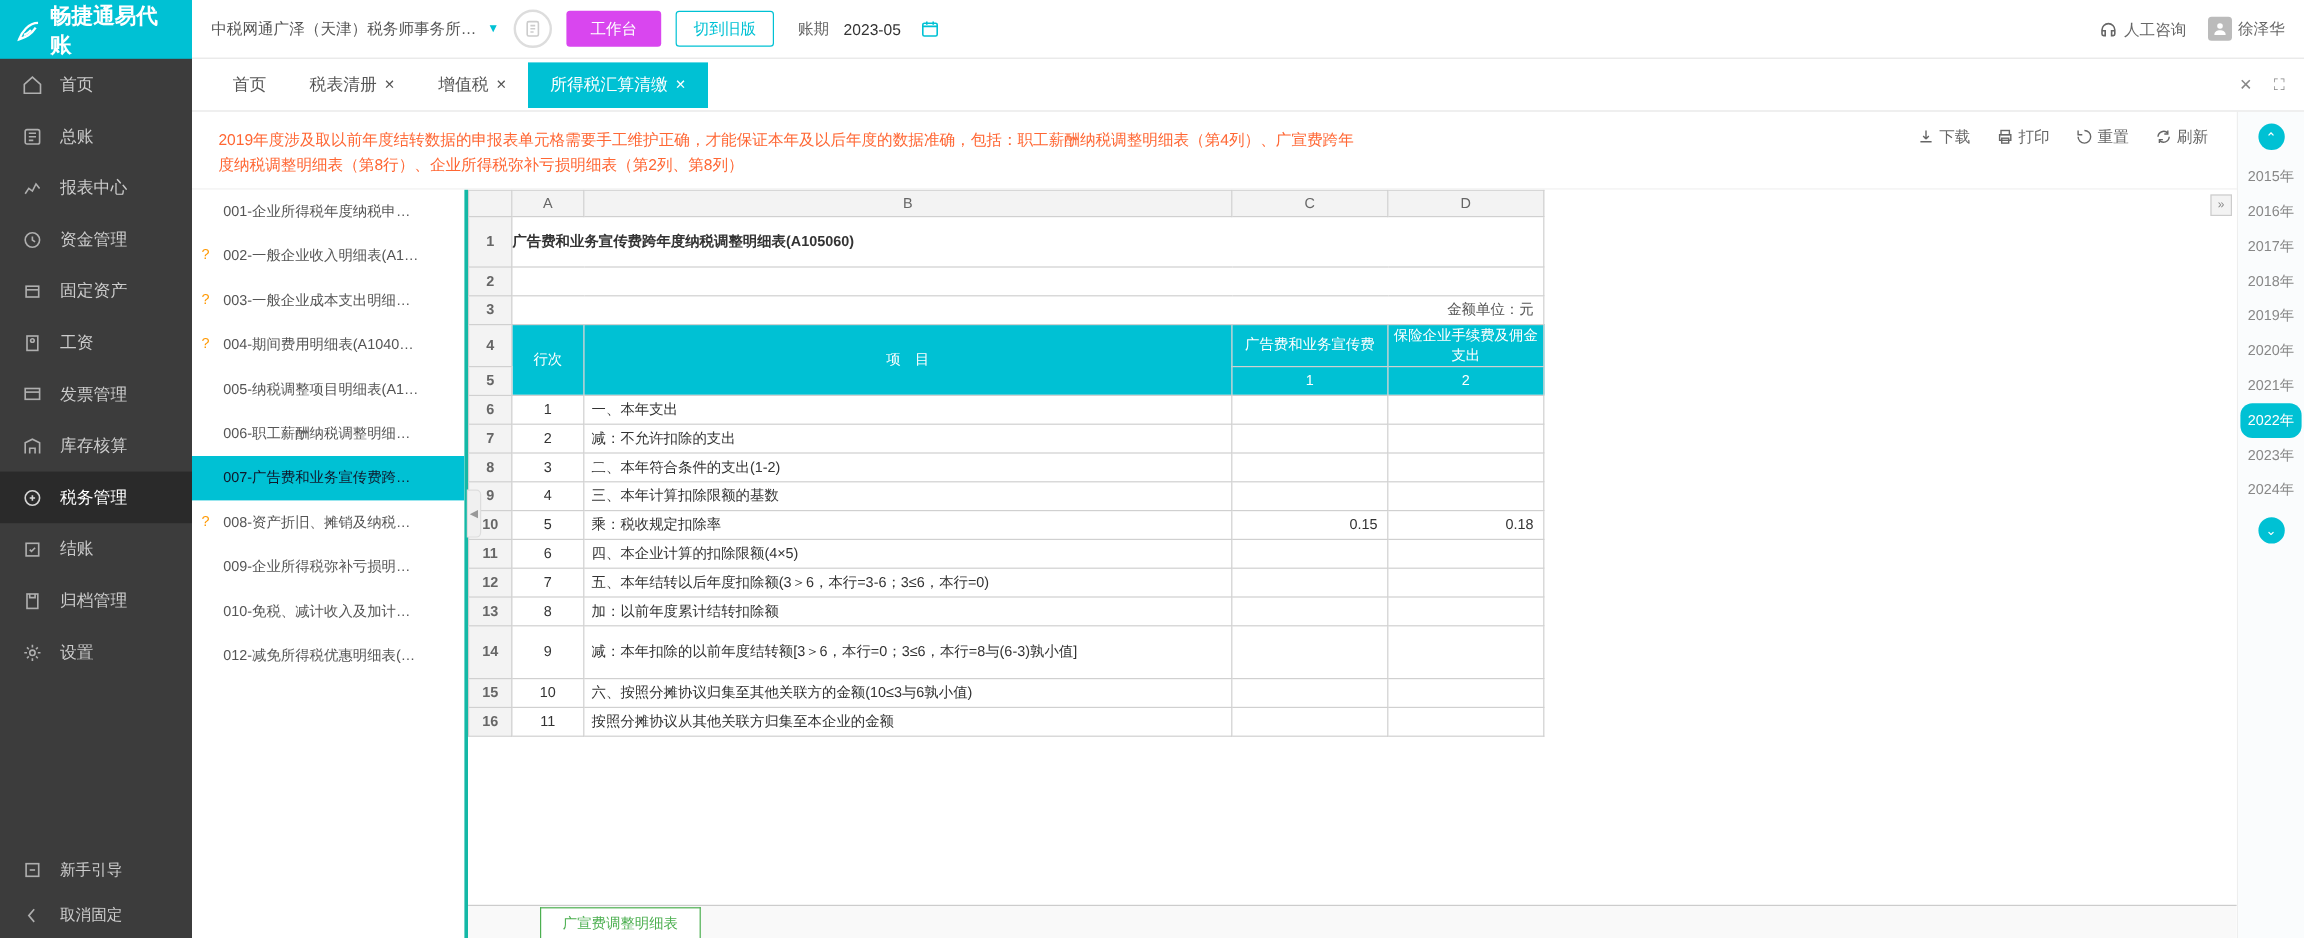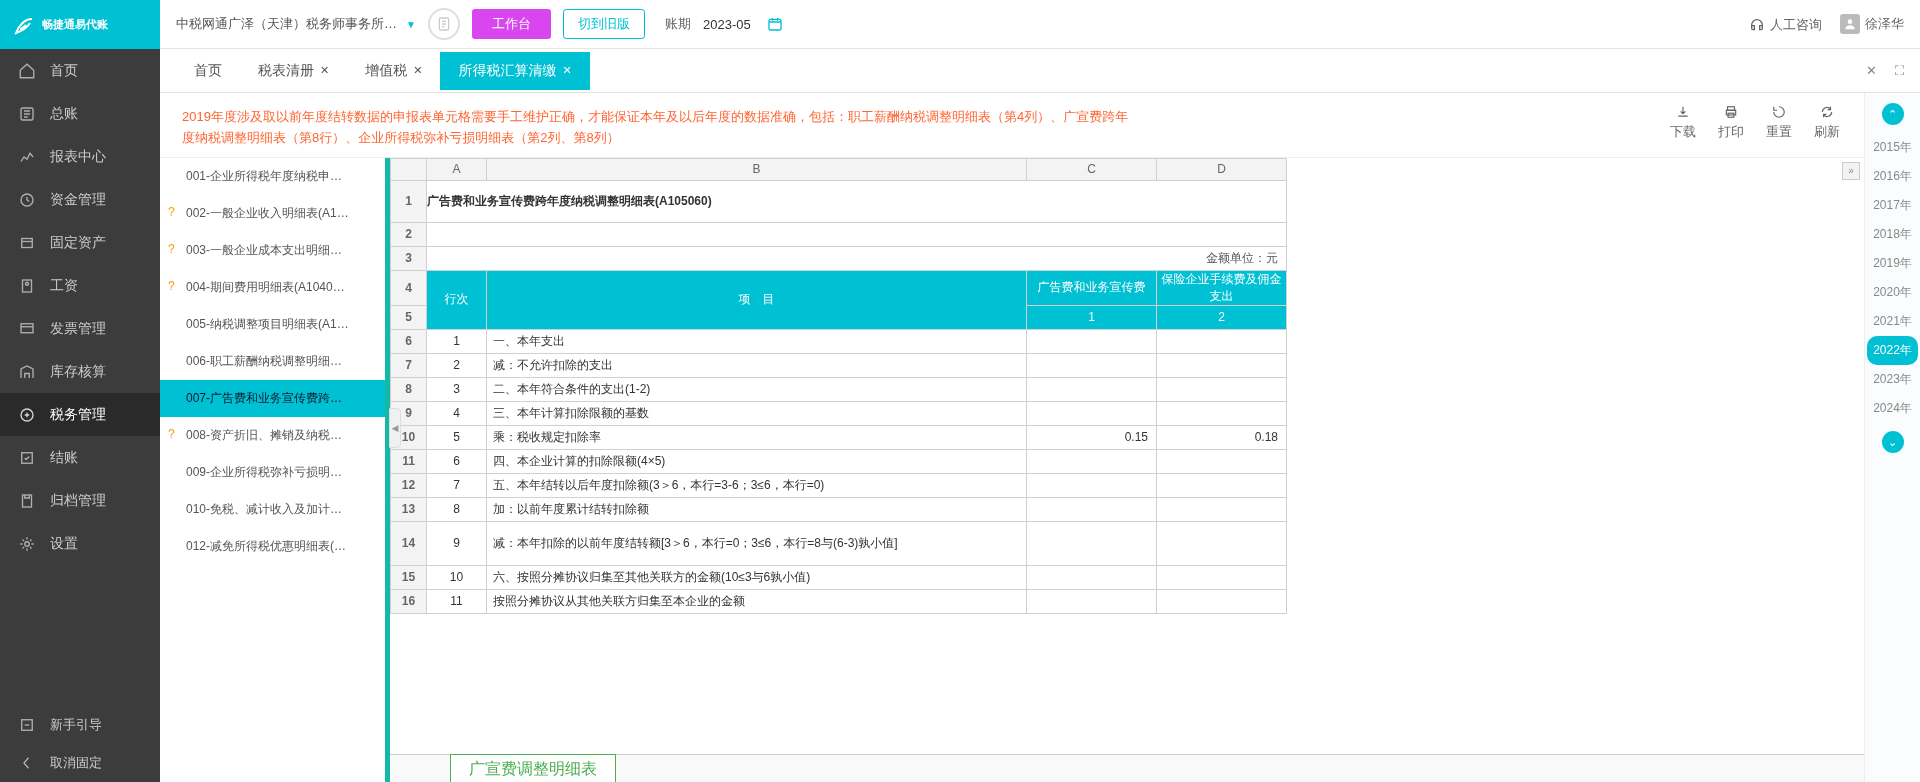--- a/index.html
+++ b/index.html
@@ -2,21 +2,21 @@
 <html><head>
 <meta charset="utf-8">
 <style>
 * { box-sizing: border-box; margin: 0; padding: 0; }
 body { font-family: "Microsoft YaHei", Arial, sans-serif; font-size: 13px; color: #333; background: #fff; overflow: hidden; }
 
 .app { display: flex; height: 782px; width: 1920px; }
 
 
 .sidebar { width: 160px; background: #3c3c3c; color: #ccc; display: flex; flex-direction: column; }
-.logo { height: 49px; background: #00c1d4; display: flex; align-items: center; padding: 0 12px; color: #fff; font-size: 11px; font-weight: bold; }
+.logo { height: 49px; background: #00c1d4; display: flex; align-items: center; padding: 0 12px; color: #fff; font-size: 18px; font-weight: bold; }
 .logo-icon { width: 24px; height: 24px; margin-right: 6px; }
 .nav-item { height: 43px; display: flex; align-items: center; padding: 0 18px; cursor: pointer; font-size: 14px; }
 .nav-item.active { background: #2a2a2a; color: #fff; }
 .nav-icon { width: 18px; height: 18px; margin-right: 14px; opacity: 0.8; }
 .nav-bottom { margin-top: auto; }
 .nav-bottom .nav-item { height: 38px; font-size: 13px; }
 
 
 .main { flex: 1; display: flex; flex-direction: column; background: #fff; }
 
@@ -42,26 +42,26 @@
 .tab.active { background: #00c1d4; color: #fff; }
 .tab-x { font-size: 11px; cursor: pointer; }
 .tabs-close { position: absolute; right: 12px; display: flex; gap: 10px; color: #888; }
 .tabs-close span { cursor: pointer; padding: 4px; }
 
 
 .content { flex: 1; display: flex; overflow: hidden; }
 .content-left { flex: 1; display: flex; flex-direction: column; padding: 14px 0 0 0; position: relative; }
 .warning { color: #ff6633; font-size: 13px; padding: 0 22px 8px 22px; line-height: 1.6; max-width: 1000px; }
 .toolbtns { position: absolute; right: 24px; top: 12px; display: flex; gap: 22px; color: #666; }
-.toolbtn { display: flex; align-items: center; gap: 4px; cursor: pointer; font-size: 13px; flex-direction: column; }
+.toolbtn { display: flex; align-items: center; gap: 4px; cursor: pointer; font-size: 13px; }
 
 .workarea { flex: 1; display: flex; border-top: 1px solid #eee; overflow: hidden; }
 
 
-.form-list { width: 230px; border-right: 5px solid #14b8a6; overflow-y: auto; background: #fff; }
+.form-list { width: 230px; border-right: 3px solid #14b8a6; overflow-y: auto; background: #fff; }
 .form-item { padding: 10px 10px 10px 26px; font-size: 12px; color: #555; cursor: pointer; white-space: nowrap; overflow: hidden; text-overflow: ellipsis; position: relative; }
 .form-item.active { background: #00c1d4; color: #0f172a; }
 .form-item .q { position: absolute; left: 8px; color: #ff9800; font-size: 12px; }
 
 
 .sheet-wrap { flex: 1; display: flex; flex-direction: column; background: #fff; position: relative; }
 .collapse-handle { position: absolute; left: -1px; top: 250px; width: 12px; height: 40px; background: #f0f0f0; border: 1px solid #ddd; border-radius: 0 4px 4px 0; cursor: pointer; display:flex; align-items:center; justify-content:center; color:#999; font-size:9px; z-index:5; }
 .grid { flex: 1; overflow: auto; position: relative; }
 .gtable { border-collapse: collapse; table-layout: fixed; }
 .gtable th, .gtable td { border: 1px solid #d0d0d0; height: 24px; font-size: 12px; }
@@ -75,21 +75,21 @@
 .title-cell { font-size: 17px; font-weight: bold; height: 42px !important; color: #333; }
 .unit-cell { text-align: right; padding-right: 8px; color: #555; }
 .teal-head { background: #00c1d4; color: #fff; text-align: center; font-weight: normal; }
 .txt { text-align: left; padding-left: 6px; }
 .ctr { text-align: center; }
 .rgt { text-align: right; padding-right: 8px; }
 .tall { height: 44px !important; }
 
 
 .sheet-tabs { height: 28px; border-top: 1px solid #ccc; display: flex; align-items: center; background: #f9f9f9; padding-left: 60px; }
-.sheet-tab { padding: 4px 18px; border: 1px solid #4caf50; border-bottom: none; background: #fff; color: #4caf50; font-size: 16px; cursor: pointer; }
+.sheet-tab { padding: 4px 18px; border: 1px solid #4caf50; border-bottom: none; background: #fff; color: #4caf50; font-size: 12px; cursor: pointer; }
 
 
 .year-rail { width: 56px; border-left: 1px solid #eee; display: flex; flex-direction: column; align-items: center; padding-top: 10px; gap: 8px; background: #fafcfd; }
 .year-arrow { width: 22px; height: 22px; border-radius: 50%; background: #00c1d4; color: #fff; display: flex; align-items: center; justify-content: center; cursor: pointer; font-size: 11px; }
 .year-item { font-size: 12px; color: #888; padding: 6px 6px; cursor: pointer; border-radius: 10px; }
 .year-item.active { background: #00c1d4; color: #fff; }
 
 
 .sheet-expand { position:absolute; right:4px; top:4px; width:18px; height:18px; background:#f3f3f3; border:1px solid #ccc; cursor:pointer; display:flex; align-items:center; justify-content:center; font-size:10px; color:#888; z-index:3; }
 

